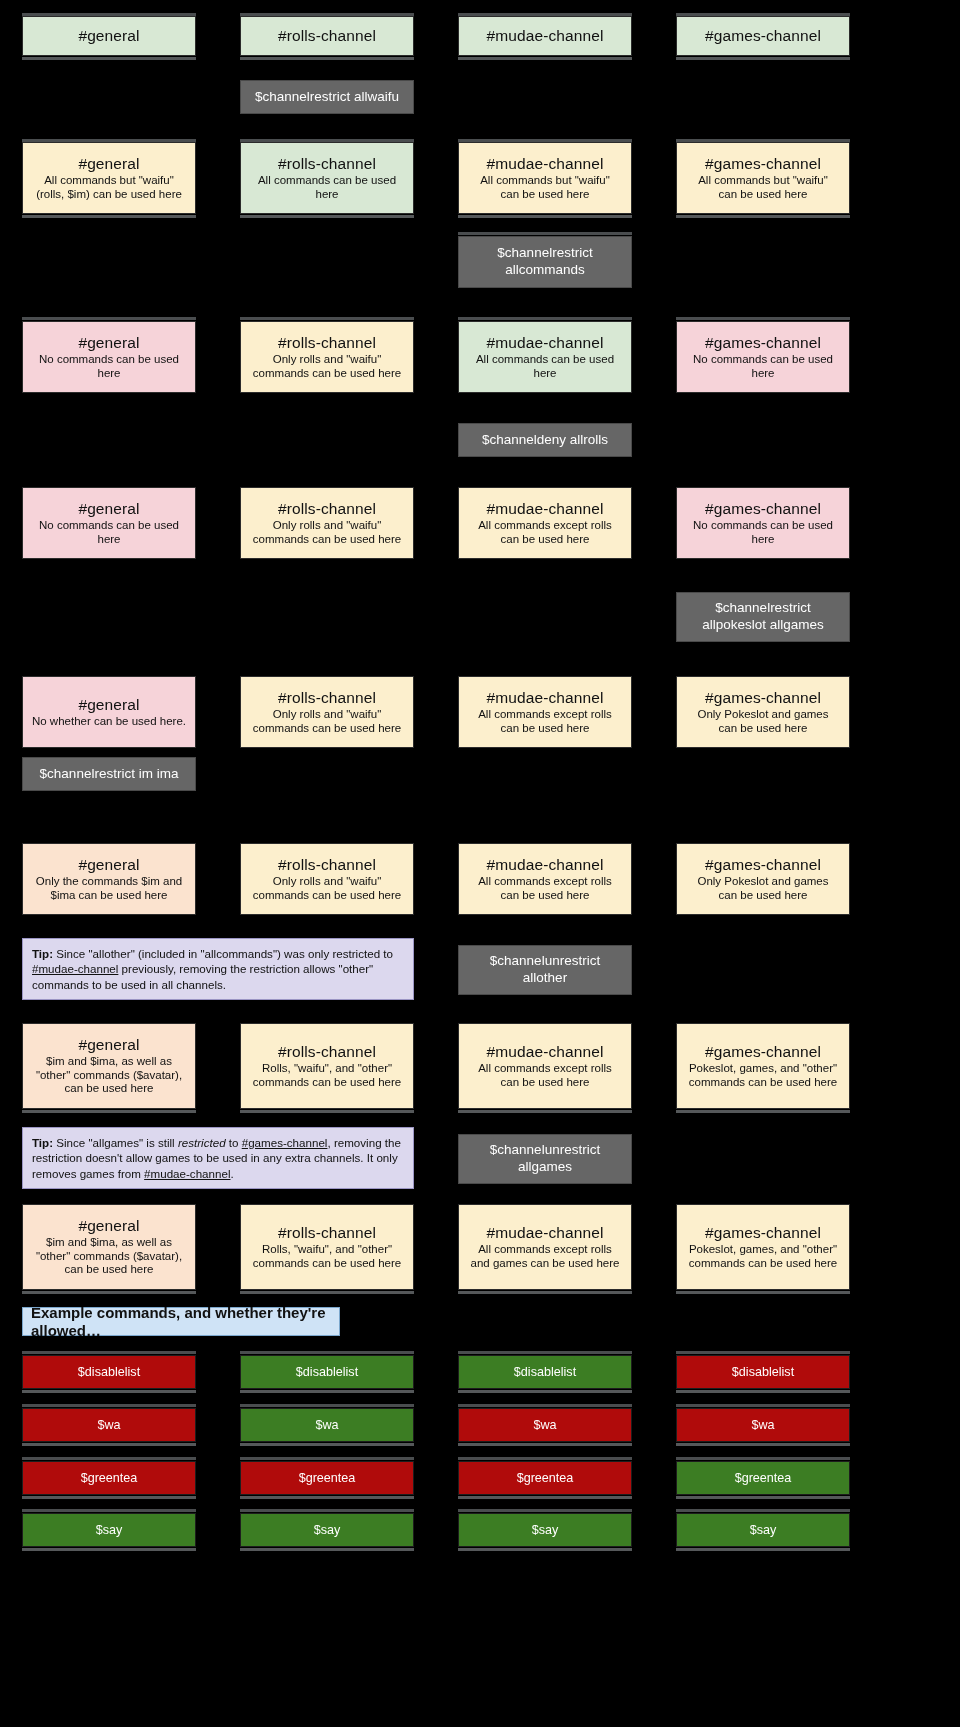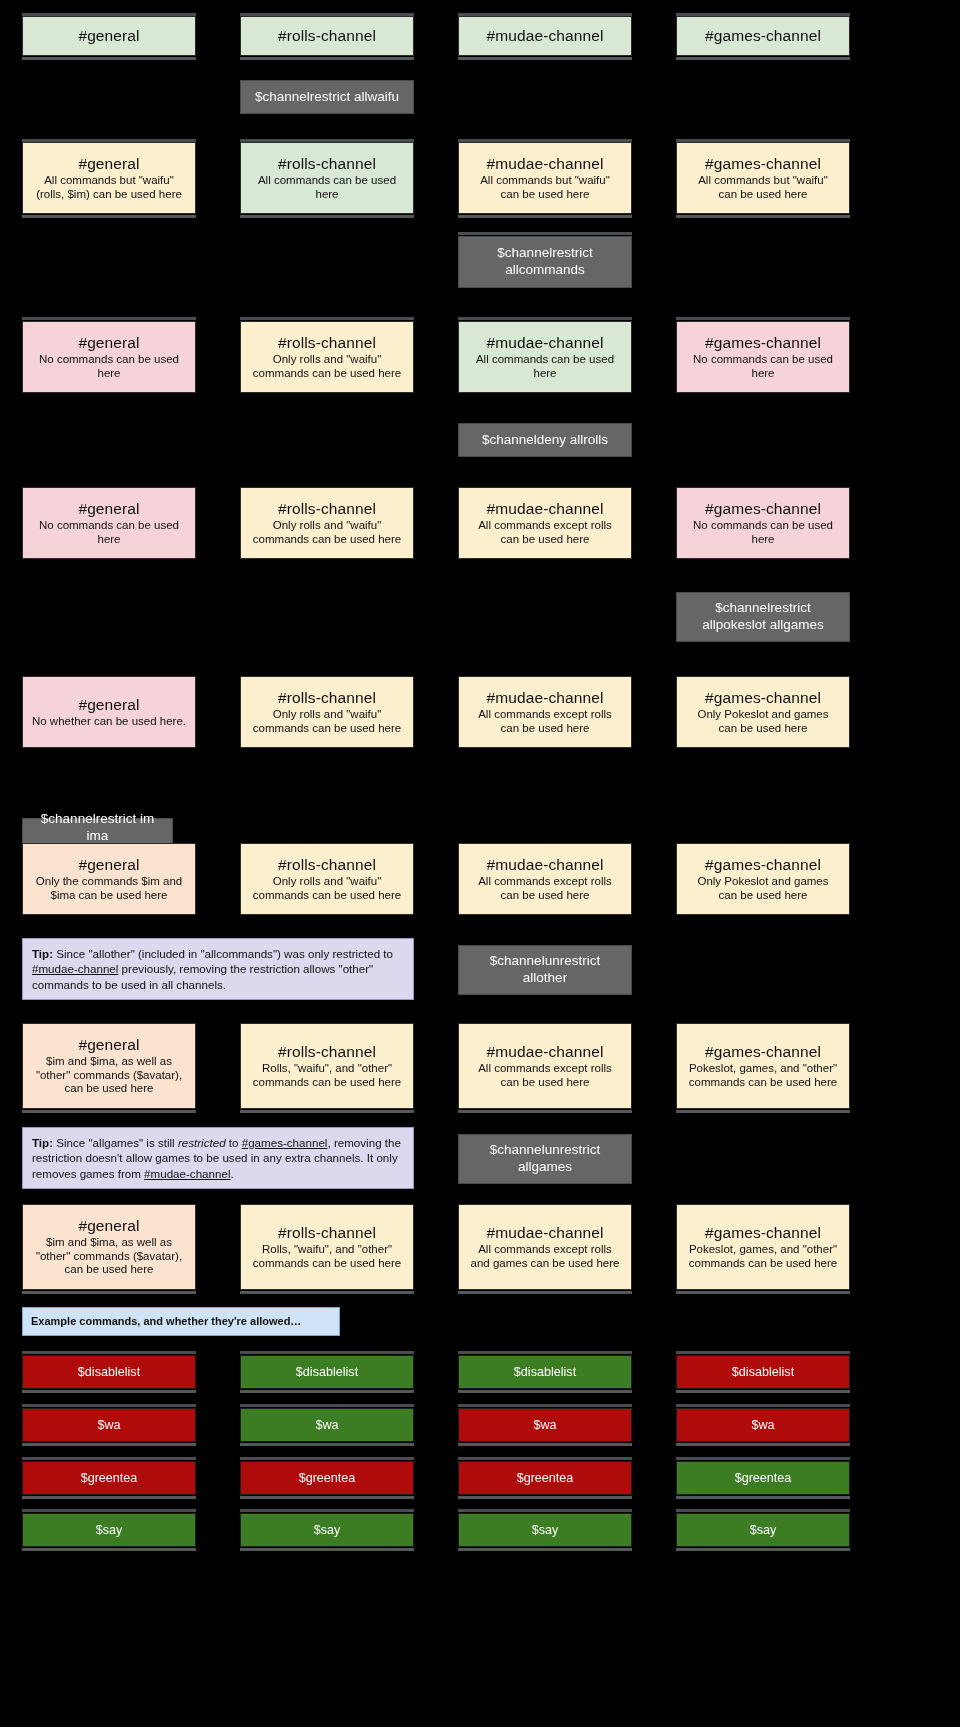--- a/index.html
+++ b/index.html
@@ -78,21 +78,21 @@
     line-height:1.34;
   }
   .tip b{font-weight:bold;}
   .tip i{font-style:italic;}
   .tip u{text-decoration:underline;}
 
   
   .exhdr{
     background:#cfe3f6;
     border:1px solid #7ba7cd;
-    font-size:11px;
+    font-size:15px;
     font-weight:bold;
     color:#111;
     text-align:left;
     align-items:flex-start;
     padding:5px 8px;
   }
 
   
   .pill{
     color:#ffffff;
@@ -227,21 +227,21 @@
   </div>
   <div class="node chan f-cream" style="left:458px;top:676px;width:174px;height:72px;">
     <div class="title">#mudae-channel</div>
     <div class="desc">All commands except rolls<br>can be used here</div>
   </div>
   <div class="node chan f-cream" style="left:676px;top:676px;width:174px;height:72px;">
     <div class="title">#games-channel</div>
     <div class="desc">Only Pokeslot and games<br>can be used here</div>
   </div>
 
-  <div class="node cmd" style="left:22px;top:818px;width:151px;height:34px;justify-content:flex-end;">
+  <div class="node cmd" style="left:22px;top:757px;width:174px;height:34px;">
     <span>$channelrestrict im ima</span>
   </div>
 
   <div class="node chan f-peach" style="left:22px;top:843px;width:174px;height:72px;">
     <div class="title">#general</div>
     <div class="desc">Only the commands $im and<br>$ima can be used here</div>
   </div>
   <div class="node chan f-cream" style="left:240px;top:843px;width:174px;height:72px;">
     <div class="title">#rolls-channel</div>
     <div class="desc">Only rolls and "waifu"<br>commands can be used here</div>

